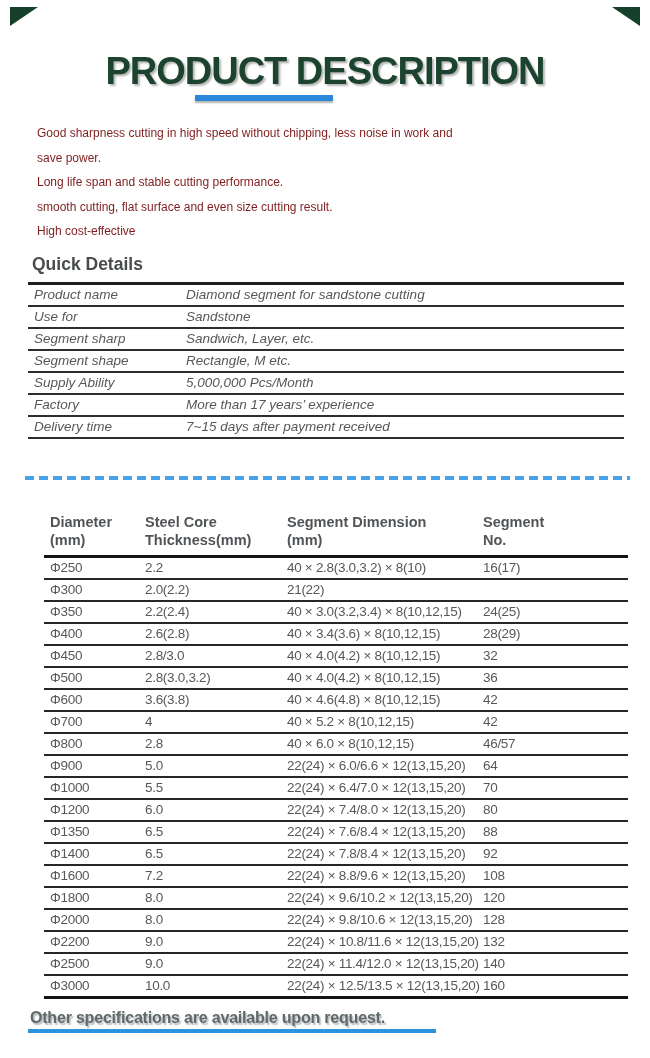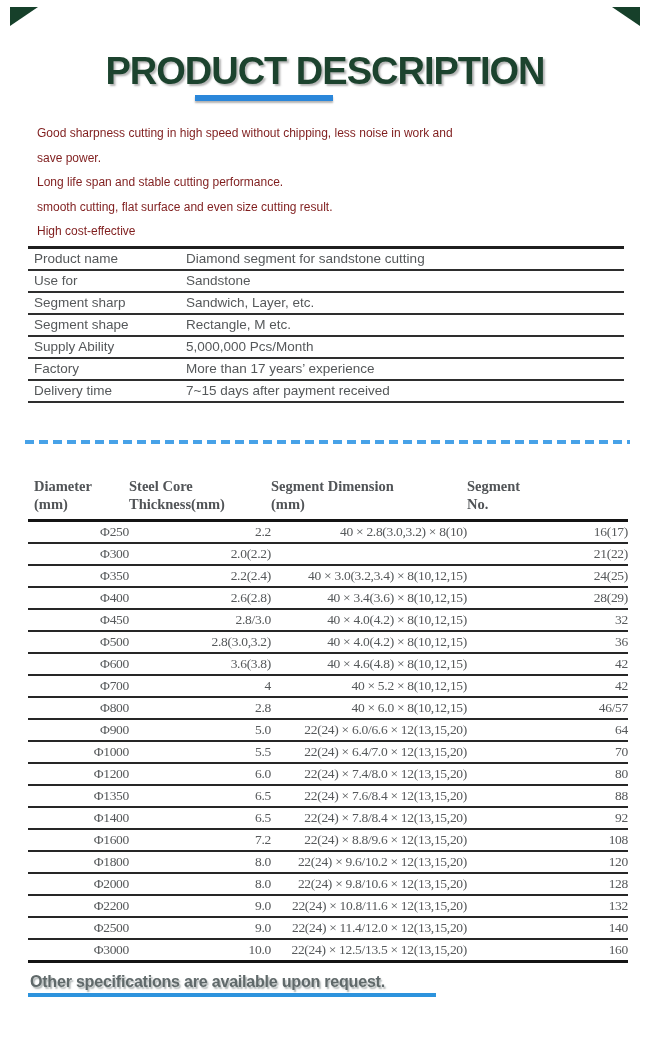--- a/index.html
+++ b/index.html
@@ -18,36 +18,36 @@
   }
   .title-underline{
     width:138px;height:6px;background:#2b87da;margin:5px 0 0 195px;
     box-shadow:0 2px 2px rgba(0,0,0,0.3);
   }
 
   .feature-list{margin:20px 30px 0 37px;font-size:12px;line-height:24.5px;color:#7f1d1d;}
 
   .qd-heading{margin:10px 0 0 32px;font-size:17.5px;line-height:20px;font-weight:700;color:#494c4e;}
 
-  .qd-table{margin:2px 26px 0 28px;border-top:3px solid #1f1f1f;}
+  .qd-table{margin:8px 26px 0 28px;border-top:3px solid #1f1f1f;font-style:italic;}
   .qd-row{display:flex;align-items:center;height:20px;border-bottom:2px solid #2e2e2e;
           font-size:13.5px;color:#55585a;}
   .qd-label{width:152px;padding-left:6px;}
   .qd-value{flex:1;}
 
   .section-divider{
     margin:37px 20px 0 25px;height:4px;
     background:repeating-linear-gradient(90deg,#47a2e8 0 9px,transparent 9px 14px);
   }
 
-  .spec-table{margin:31px 22px 0 28px;font-family:Liberation Serif, serif;}
+  .spec-table{margin:31px 22px 0 44px;}
   .spec-header{display:flex;align-items:flex-start;padding:2px 0 6px 0;border-bottom:3px solid #141414;
                font-size:14.5px;line-height:18px;font-weight:700;color:#515457;}
   .spec-row{display:flex;align-items:center;height:20px;border-bottom:2px solid #262626;
-            font-size:13.5px;letter-spacing:-0.3px;color:#56595b;white-space:nowrap;text-align:right;}
+            font-size:13.5px;letter-spacing:-0.3px;color:#56595b;white-space:nowrap;}
   .spec-row:last-child{border-bottom:3px solid #141414;}
   .spec-col1{width:95px;padding-left:6px;flex:none;}
   .spec-col2{width:142px;flex:none;}
   .spec-col3{width:196px;flex:none;overflow:visible;}
   .spec-col4{flex:1;}
 
   .footer-note{
     margin:9px 0 0 30px;font-size:16px;line-height:19px;font-weight:700;color:#60696a;
     letter-spacing:-0.2px;text-shadow:1.5px 1.5px 1.5px rgba(110,120,120,0.55);
   }
@@ -65,20 +65,21 @@
   <div class="title-underline"></div>
 
   <div class="feature-list">
       <div class="feat-line">Good sharpness cutting in high speed without chipping, less noise in work and</div>
       <div class="feat-line">save power.</div>
       <div class="feat-line">Long life span and stable cutting performance.</div>
       <div class="feat-line">smooth cutting, flat surface and even size cutting result.</div>
       <div class="feat-line">High cost-effective</div>
     </div>
 
+  <div class="qd-heading">Quick Details</div>
   <div class="qd-table">
       <div class="qd-row">
         <div class="qd-label">Product name</div>
         <div class="qd-value">Diamond segment for sandstone cutting</div>
       </div>
       <div class="qd-row">
         <div class="qd-label">Use for</div>
         <div class="qd-value">Sandstone</div>
       </div>
       <div class="qd-row">

